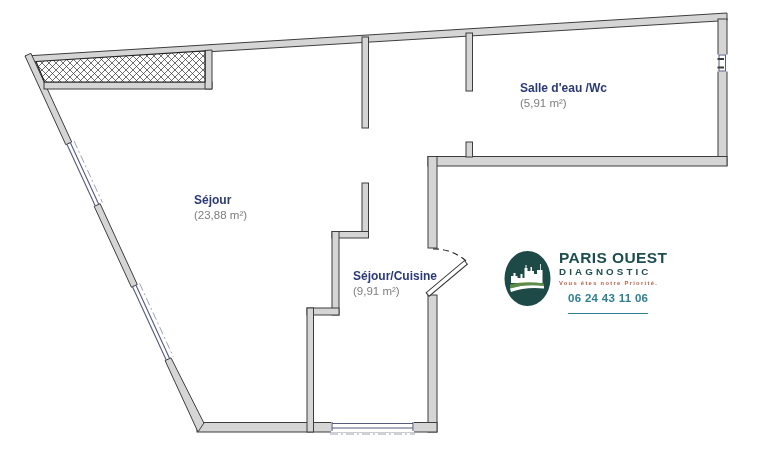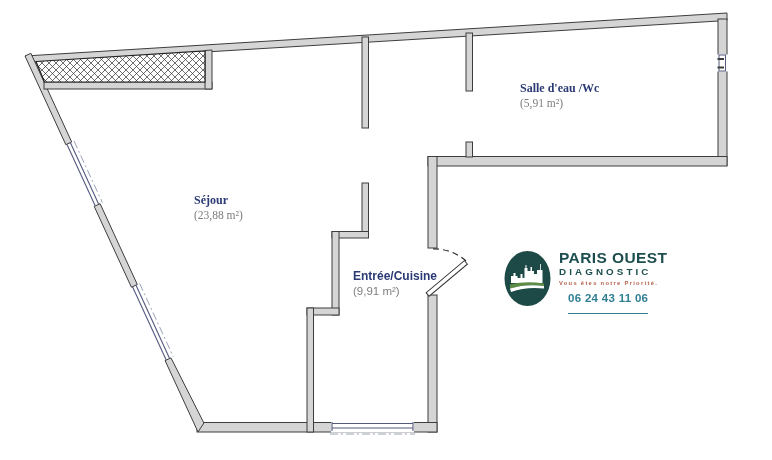--- a/index.html
+++ b/index.html
@@ -100,32 +100,32 @@
         <line x1="717.5" y1="67.5" x2="724" y2="67.5" stroke="#3d3d3d" stroke-width="2"></line>
       </g>
     </g>
 
     <g>
       <path d="M433,249 A47,47 0 0 1 466,261" fill="none" stroke="#2a2a2a" stroke-width="1.2" stroke-dasharray="6 4"></path>
       <rect x="427.5" y="291.5" width="50" height="4.6" transform="rotate(-40 428.5 294)" fill="#ffffff" stroke="#333333" stroke-width="1"></rect>
     </g>
   </svg>
 
-  <div class="room-label" style="left:194px;top:193px;font-family:Liberation Serif, serif;">
+  <div class="room-label" style="left:194px;top:193px;">
     <span class="room-name">Séjour</span>
     <span class="room-area">(23,88 m²)</span>
   </div>
 
-  <div class="room-label" style="left:520px;top:81px;font-family:Liberation Serif, serif;">
+  <div class="room-label" style="left:520px;top:81px;">
     <span class="room-name">Salle d'eau /Wc</span>
     <span class="room-area">(5,91 m²)</span>
   </div>
 
   <div class="room-label" style="left:353px;top:269px;">
-    <span class="room-name">Entrée/Cuisine</span>
+    <span class="room-name">Séjour/Cuisine</span>
     <span class="room-area">(9,91 m²)</span>
   </div>
 
   <div class="logo">
     <svg class="emblem" viewBox="0 0 47 57">
       <ellipse cx="23.5" cy="28.5" rx="23" ry="27.5" fill="#1d4a47"></ellipse>
       <path fill="#ffffff" d="M7,33 L7,26 L9.5,26 L9.5,23 L11.5,23 L11.5,26 L13.5,26 L13.5,28 L16.5,28
         L16.5,24 L18.5,24 L18.5,28 L20.5,28 L20.5,18 L21.5,18 L21.5,15 L22.5,15 L22.5,18 L23.5,18
         L23.5,21 L26.5,21 L26.5,17 L28,17 L28,21 L30,21 L30,24 L33,24 L33,20 L36,20 L36,14 L36.8,14
         L36.8,20 L38.5,20 L38.5,33 Z"></path>

